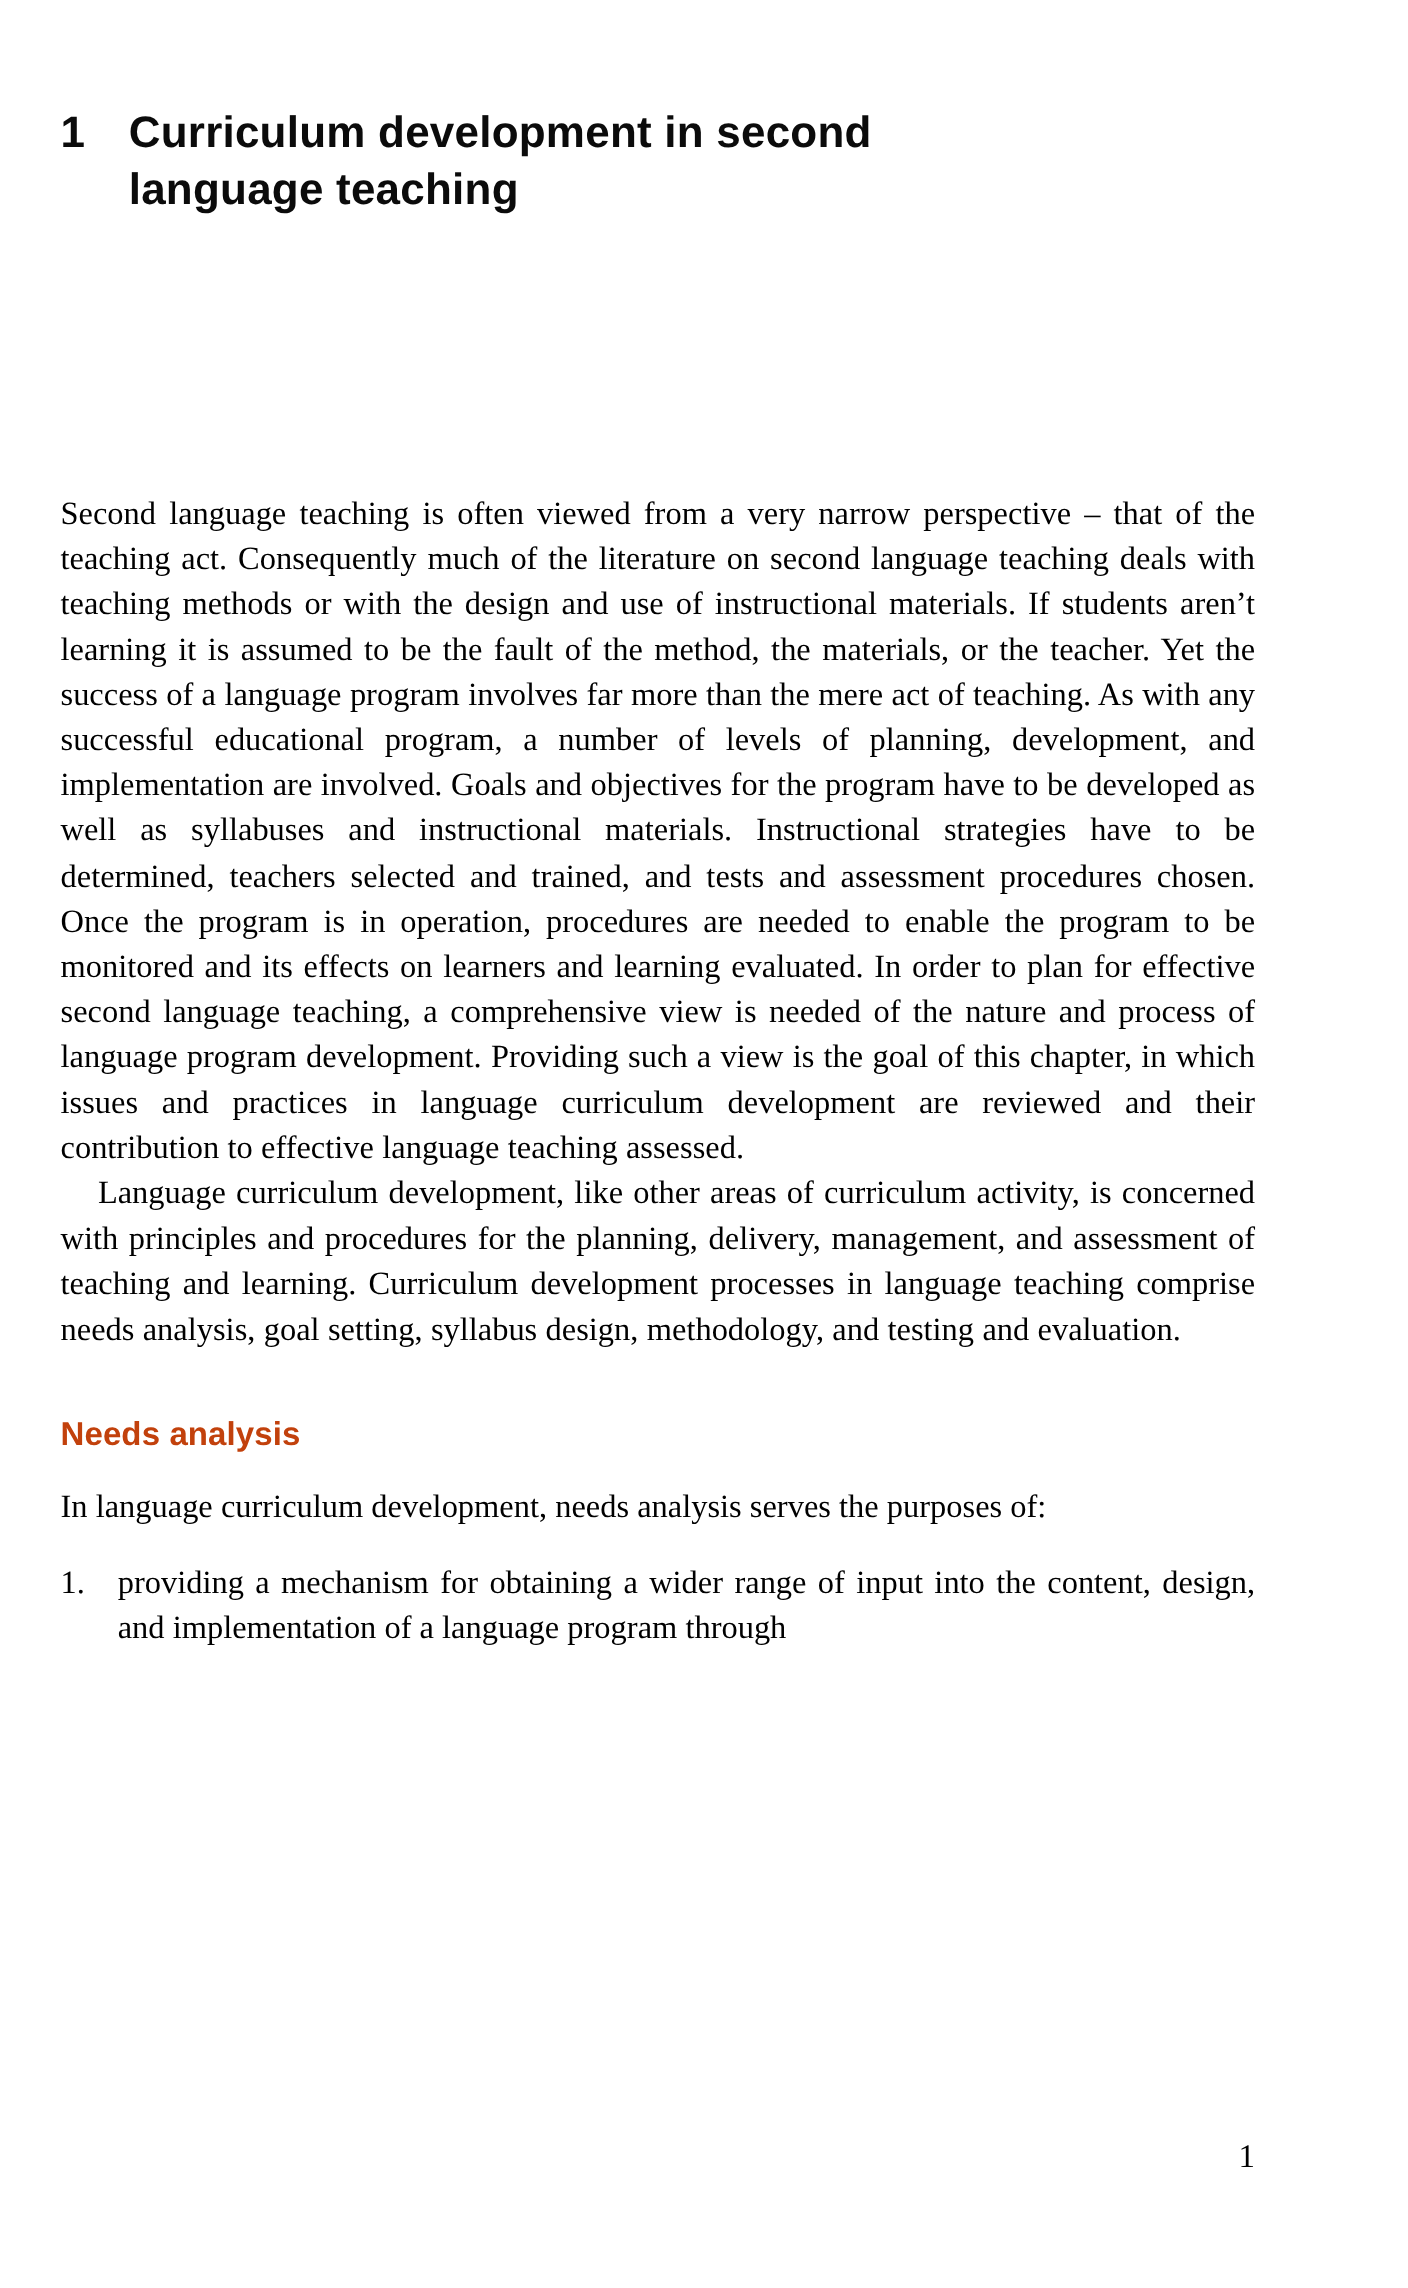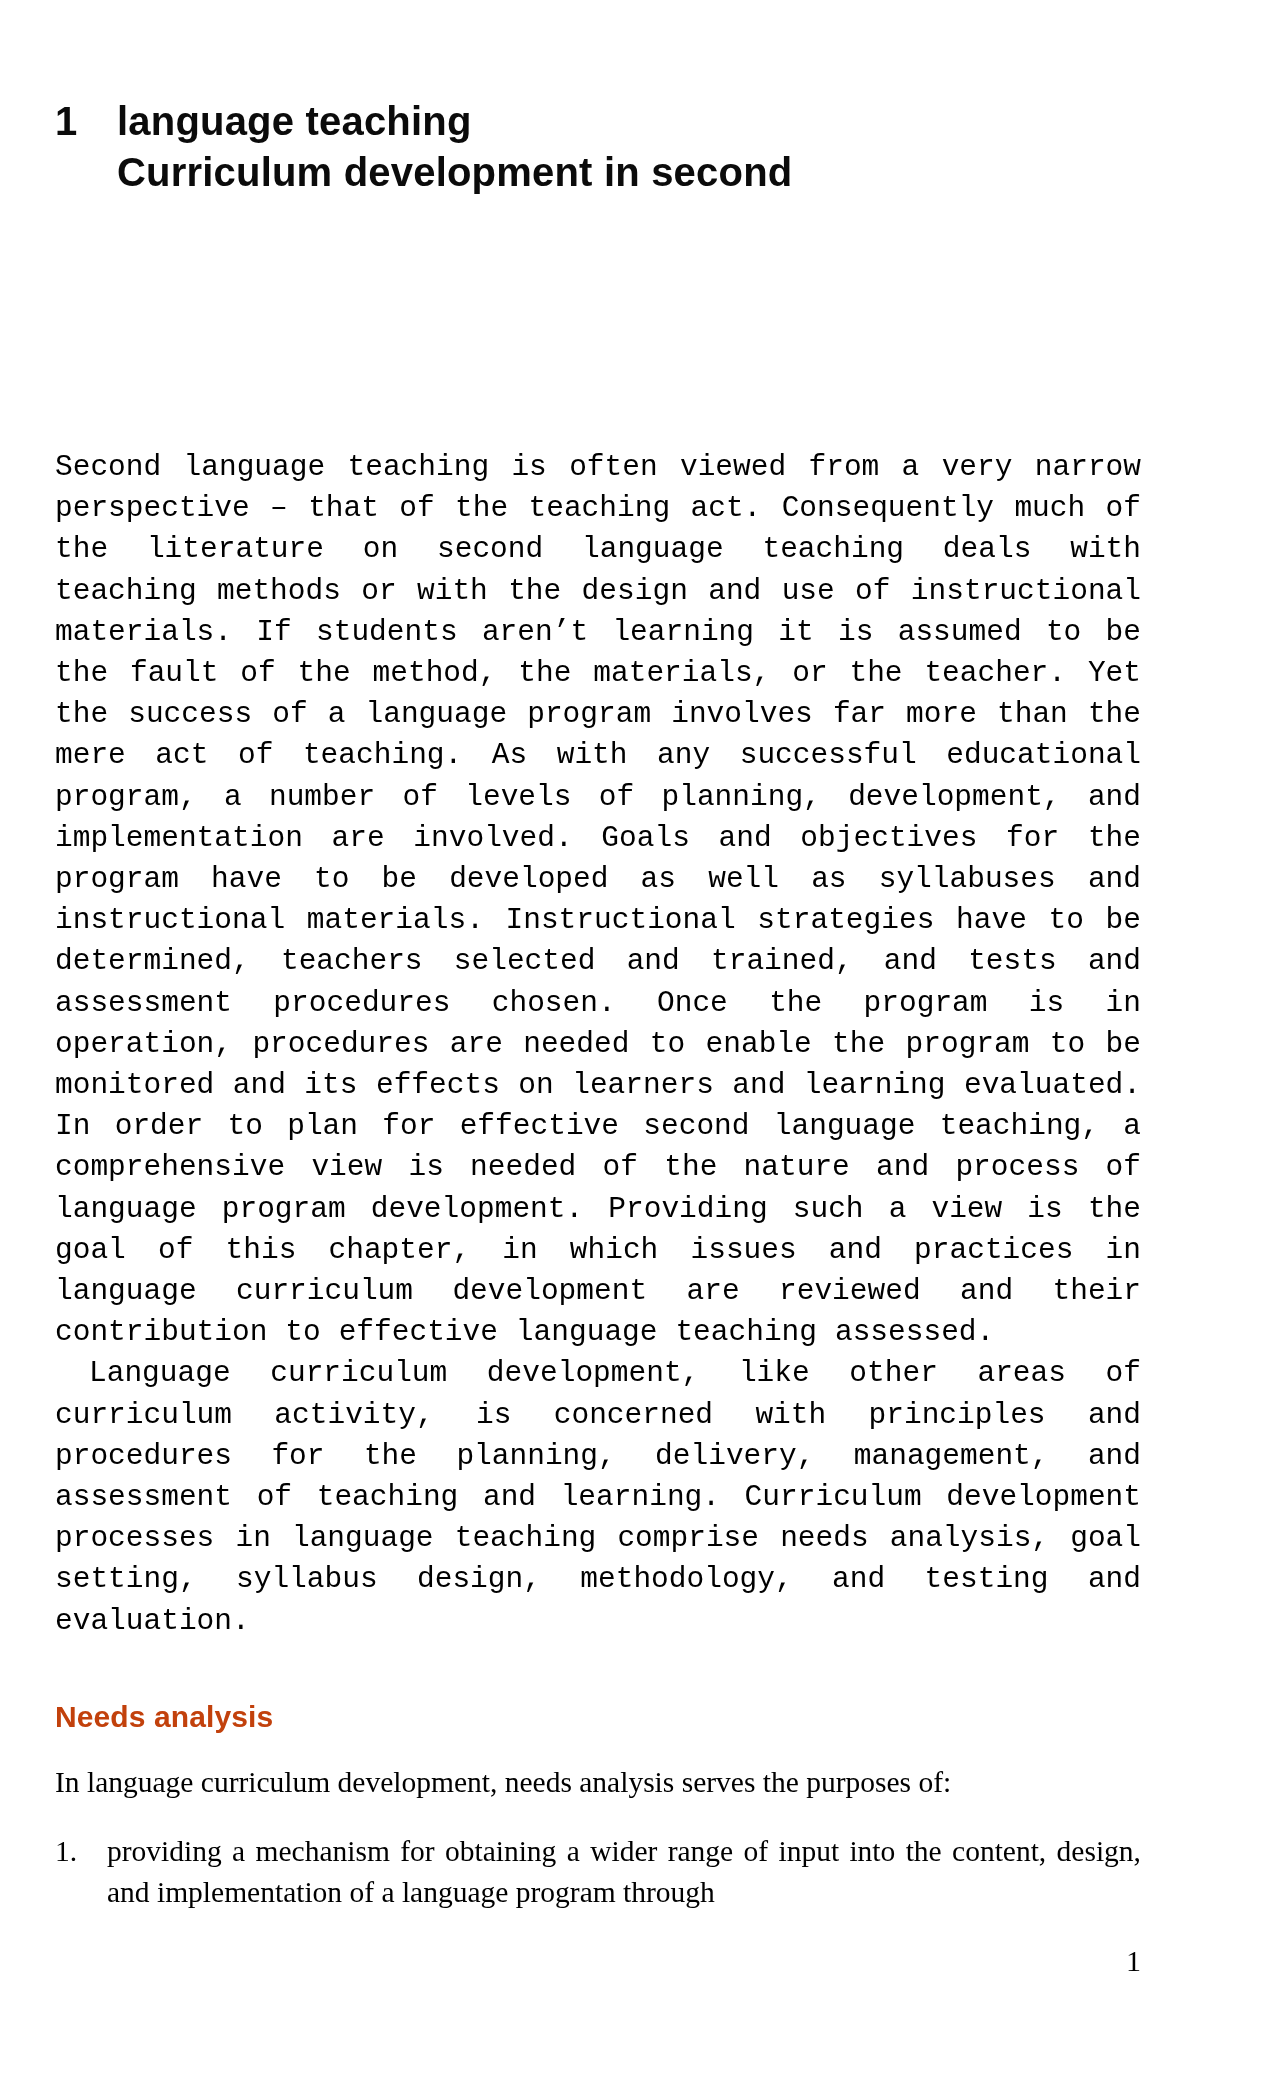--- a/index.html
+++ b/index.html
@@ -65,21 +65,20 @@
   }
 
   p.body {
     margin: 0;
     font-size: 29.5px;
     line-height: 41.2px;
     text-align: justify;
     text-justify: inter-word;
     hyphens: manual;
     word-spacing: 0.2px;
-    font-family: Liberation Mono, monospace;
   }
   p.body.indent {
     text-indent: 34px;
   }
 
   
   .section-head {
     margin-top: 57px;
     font-family: "Liberation Sans", "DejaVu Sans", sans-serif;
     font-weight: bold;
@@ -138,22 +137,22 @@
   }
 </style>
 </head>
 <body>
 
 <div class="page">
 
   <div class="chapter-head">
     <span class="chapter-number">1</span>
     <span class="chapter-title">
+      <span class="tl">Curriculum development in second</span>
       <span class="tl">language teaching</span>
-      <span class="tl">Curriculum development in second</span>
     </span>
   </div>
 
   <div class="body-col">
 
     <p class="body">Second language teaching is often viewed from a very narrow perspective – that of the teaching act. Consequently much of the literature on second language teaching deals with teaching methods or with the design and use of instructional materials. If students aren’t learning it is assumed to be the fault of the method, the materials, or the teacher. Yet the success of a language program involves far more than the mere act of teaching. As with any successful educational program, a number of levels of planning, development, and implementation are involved. Goals and objectives for the program have to be developed as well as syllabuses and instructional materials. Instructional strategies have to be determined, teachers selected and trained, and tests and assessment procedures chosen. Once the program is in operation, procedures are needed to enable the program to be monitored and its effects on learners and learning evaluated. In order to plan for effective second language teaching, a comprehensive view is needed of the nature and process of language program development. Providing such a view is the goal of this chapter, in which issues and practices in language curriculum development are reviewed and their contribution to effective language teaching assessed.</p>
 
     <p class="body indent">Language curriculum development, like other areas of curriculum activity, is concerned with principles and procedures for the planning, delivery, management, and assessment of teaching and learning. Curriculum development processes in language teaching comprise needs analysis, goal setting, syllabus design, methodology, and testing and evaluation.</p>
 
     <h2 class="section-head">Needs analysis</h2>

